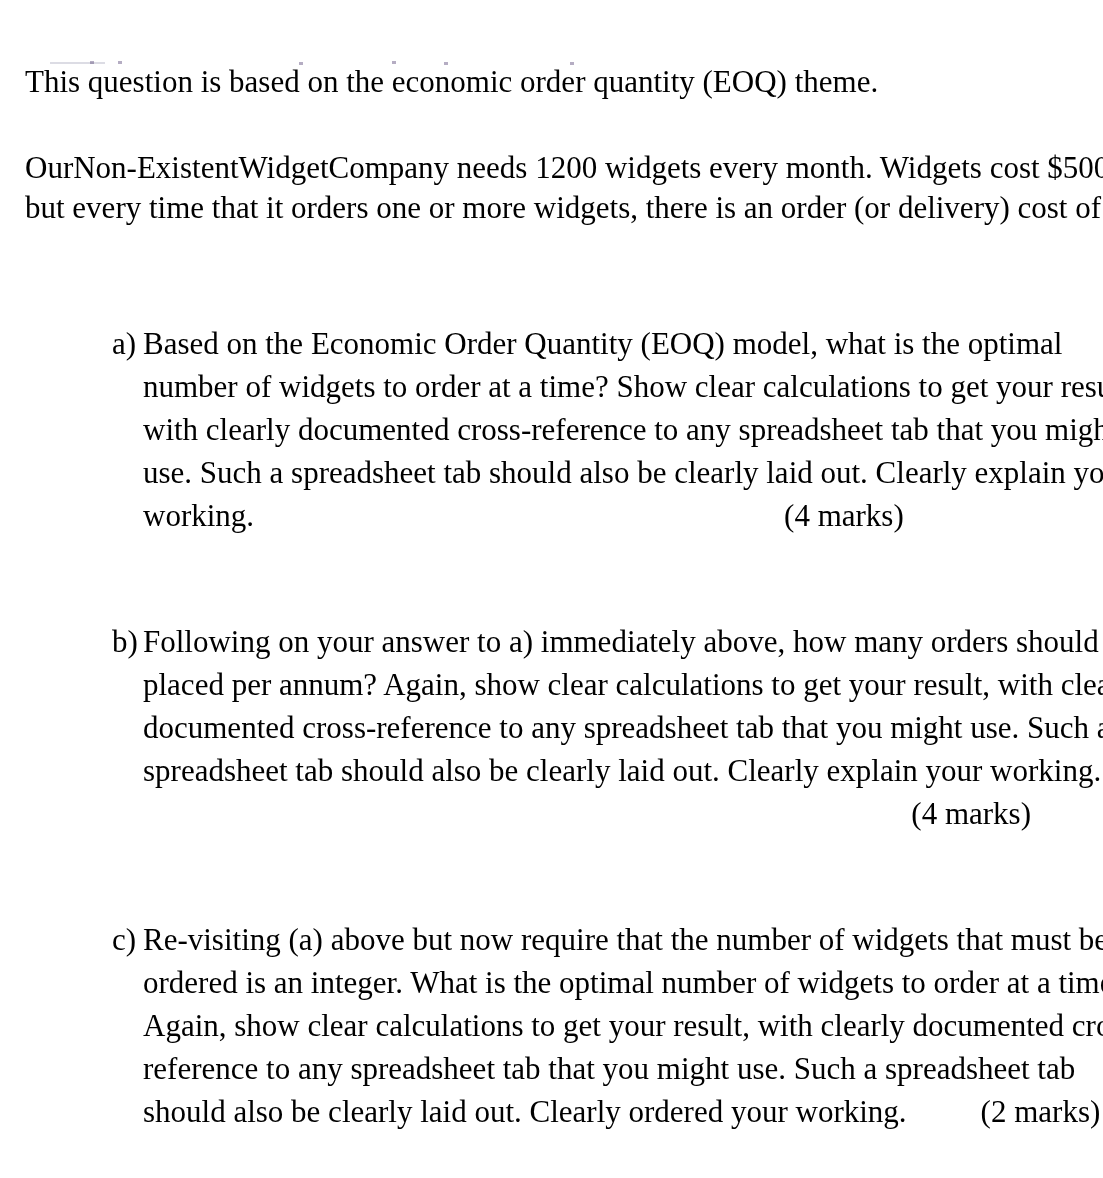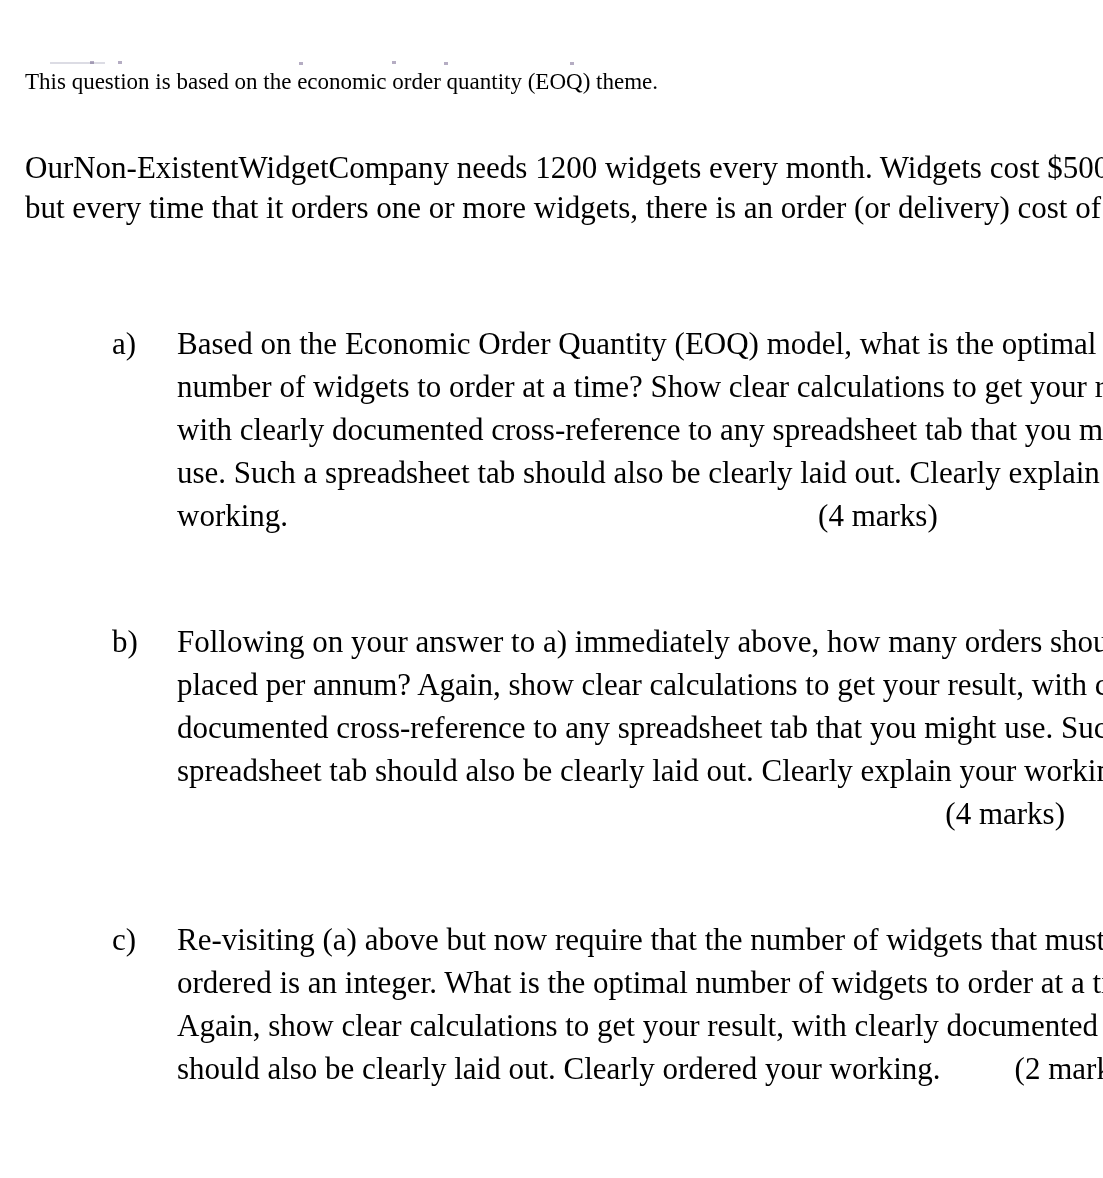--- a/index.html
+++ b/index.html
@@ -52,21 +52,21 @@
     left: 0;
     top: 0;
     width: 1103px;
   }
 
   
   .intro-first {
     position: absolute;
     left: 25px;
     top: 62px;
-    font-size: 23px;
+    font-size: 31px;
     line-height: 40px;
     white-space: nowrap;
   }
 
   .intro-para {
     position: absolute;
     left: 25px;
     top: 148px;
     font-size: 31px;
     line-height: 40px;
@@ -92,21 +92,21 @@
     line-height: 43px;
   }
   .qitem .marker {
     position: absolute;
     left: 0;
     top: 0;
     width: 45px;
     text-align: left;
   }
   .qitem .qbody {
-    margin-left: 65px;
+    margin-left: 31px;
     width: 900px;
   }
   .qitem .ln {
     display: block;
     white-space: nowrap;
     position: relative;
   }
   
   .marks-right {
     display: block;
@@ -172,19 +172,20 @@
           <span class="marks-right">(4 marks)</span>
         </div>
       </div>
 
       <div class="qitem" id="item-c">
         <span class="marker">c)</span>
         <div class="qbody">
           <span class="ln">Re-visiting (a) above but now require that the number of widgets that must be</span>
           <span class="ln">ordered is an integer.  What is the optimal number of widgets to order at a time?</span>
           <span class="ln">Again, show clear calculations to get your result, with clearly documented cross-</span>
+          <span class="ln">reference to any spreadsheet tab that you might use.  Such a spreadsheet tab</span>
           <span class="ln"><span>should also be clearly laid out.  Clearly ordered your working.</span><span class="marks-inline">(2 marks)</span></span>
         </div>
       </div>
 
     </div>
   </div>
 </div>
 
 </body></html>

